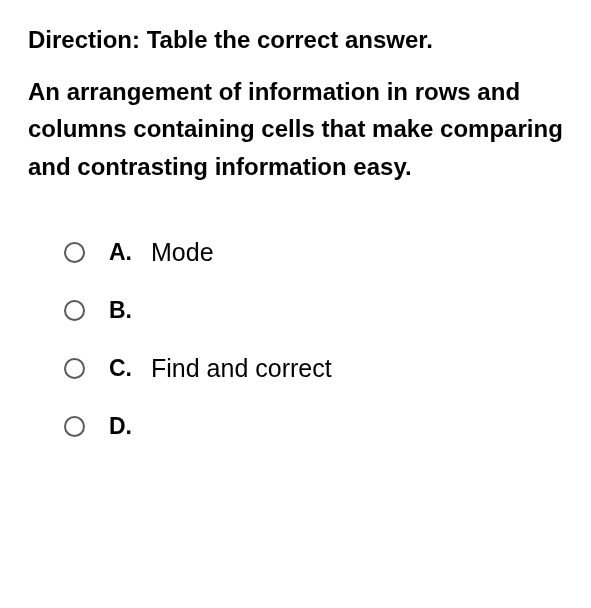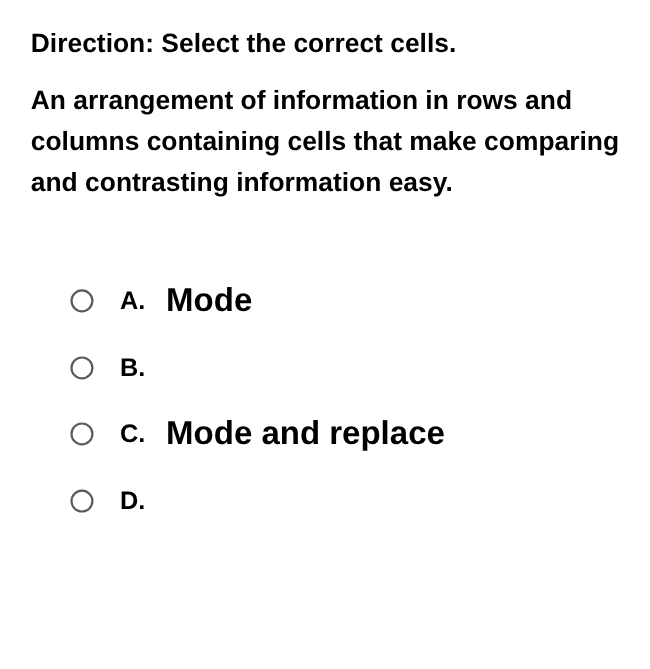--- a/index.html
+++ b/index.html
@@ -18,21 +18,21 @@
     .direction {
       font-size: 24px;
       font-weight: bold;
       margin-bottom: 18px;
       line-height: 1.3;
     }
     .question {
       font-size: 24px;
       font-weight: bold;
       line-height: 1.55;
-      margin-bottom: 72px;
+      margin-bottom: 53px;
     }
     .options {
       padding-left: 36px;
     }
     .option {
       display: flex;
       align-items: center;
       margin-bottom: 30px;
     }
     .radio {
@@ -45,43 +45,43 @@
       margin-right: 24px;
       cursor: pointer;
     }
     .option-letter {
       font-size: 23px;
       font-weight: bold;
       width: 32px;
       flex-shrink: 0;
     }
     .option-text {
-      font-size: 30px;
-      font-weight: bold;
+      font-size: 25px;
+      font-weight: normal;
       margin-left: 10px;
     }
   </style>
 </head>
 <body>
 
-<div class="direction">Direction: Select the correct cells.</div>
+<div class="direction">Direction: Table the correct answer.</div>
 <div class="question">An arrangement of information in rows and columns containing cells that make comparing and contrasting information easy.</div>
 
 <div class="options">
   <div class="option">
     <div class="radio"></div>
     <span class="option-letter">A.</span>
     <span class="option-text">Mode</span>
   </div>
   <div class="option">
     <div class="radio"></div>
     <span class="option-letter">B.</span>
   </div>
   <div class="option">
     <div class="radio"></div>
     <span class="option-letter">C.</span>
-    <span class="option-text">Mode and replace</span>
+    <span class="option-text">Find and correct</span>
   </div>
   <div class="option">
     <div class="radio"></div>
     <span class="option-letter">D.</span>
   </div>
 </div>
 
 </body></html>

